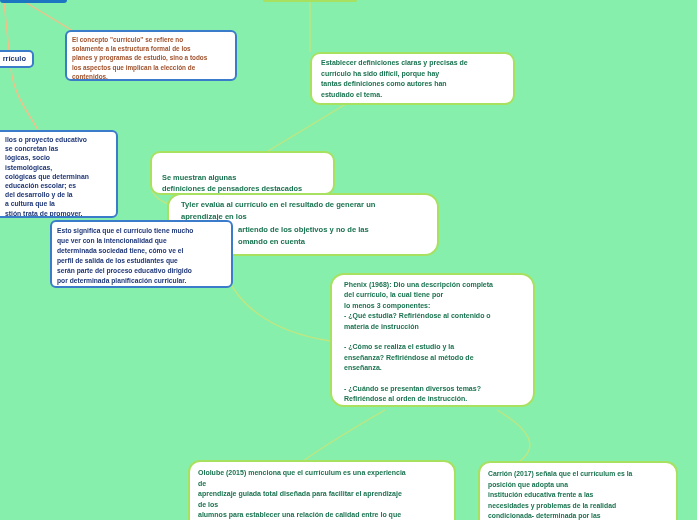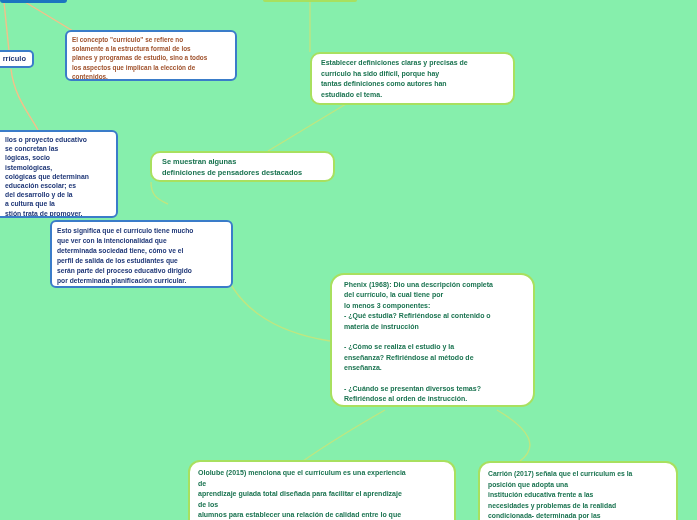--- a/index.html
+++ b/index.html
@@ -15,21 +15,21 @@
   #top-green-bar{left:263px;top:-3px;width:94px;height:5px;background:#a8e05f;border-radius:2px;}
   #n-curriculo{left:-26px;top:50px;width:60px;height:18px;font-size:7.5px;line-height:14px;
                text-align:right;padding-right:6px;border-radius:5px;}
   #n-concepto{left:65px;top:30px;width:172px;height:51px;font-size:6.4px;line-height:9.2px;
               padding:3px 5px;color:#a0522d;}
   #n-definicion{left:-50px;top:130px;width:168px;height:88px;font-size:6.8px;line-height:9.2px;
                 padding:3px 4px 3px 53px;}
   #n-establecer{left:310px;top:52px;width:205px;height:53px;font-size:7px;line-height:10.6px;
                 padding:4px 9px;border-radius:10px;}
   #n-semuestran{left:150px;top:151px;width:185px;height:31px;font-size:7.4px;line-height:10.5px;
-                padding:4px 10px;border-radius:10px;}
+                padding:20px 10px;border-radius:10px;}
   #n-tyler{left:167px;top:193px;width:272px;height:63px;border-radius:14px;font-size:7.6px;}
   .tyler-line{position:absolute;white-space:nowrap;}
   #tyler-l1{left:12px;top:5px;}
   #tyler-l2{left:12px;top:17px;}
   #tyler-l3{left:69px;top:30px;}
   #tyler-l4{left:69px;top:42px;}
   #n-esto{left:50px;top:220px;width:183px;height:68px;font-size:6.7px;line-height:10px;
           padding:4px 5px;z-index:4;}
   #n-phenix{left:330px;top:273px;width:205px;height:134px;font-size:7px;line-height:10.4px;
             padding:5px 12px;border-radius:14px;}
@@ -81,20 +81,26 @@
 stión trata de promover.</div>
 
   <div id="n-establecer" class="node green-node">Establecer definiciones claras y precisas de
 currículo ha sido difícil, porque hay
 tantas definiciones como autores han
 estudiado el tema.</div>
 
   <div id="n-semuestran" class="node green-node">Se muestran algunas
 definiciones de pensadores destacados</div>
 
+  <div id="n-tyler" class="node green-node">
+    <span id="tyler-l1" class="tyler-line">Tyler evalúa al currículo en el resultado de generar un</span>
+    <span id="tyler-l2" class="tyler-line">aprendizaje en los</span>
+    <span id="tyler-l3" class="tyler-line">artiendo de los objetivos y no de las</span>
+    <span id="tyler-l4" class="tyler-line">omando en cuenta</span>
+  </div>
 
   <div id="n-esto" class="node blue-node">Esto significa que el currículo tiene mucho
 que ver con la intencionalidad que
 determinada sociedad tiene, cómo ve el
 perfil de salida de los estudiantes que
 serán parte del proceso educativo dirigido
 por determinada planificación curricular.</div>
 
   <div id="n-phenix" class="node green-node">Phenix (1968): Dio una descripción completa
 del currículo, la cual tiene por

